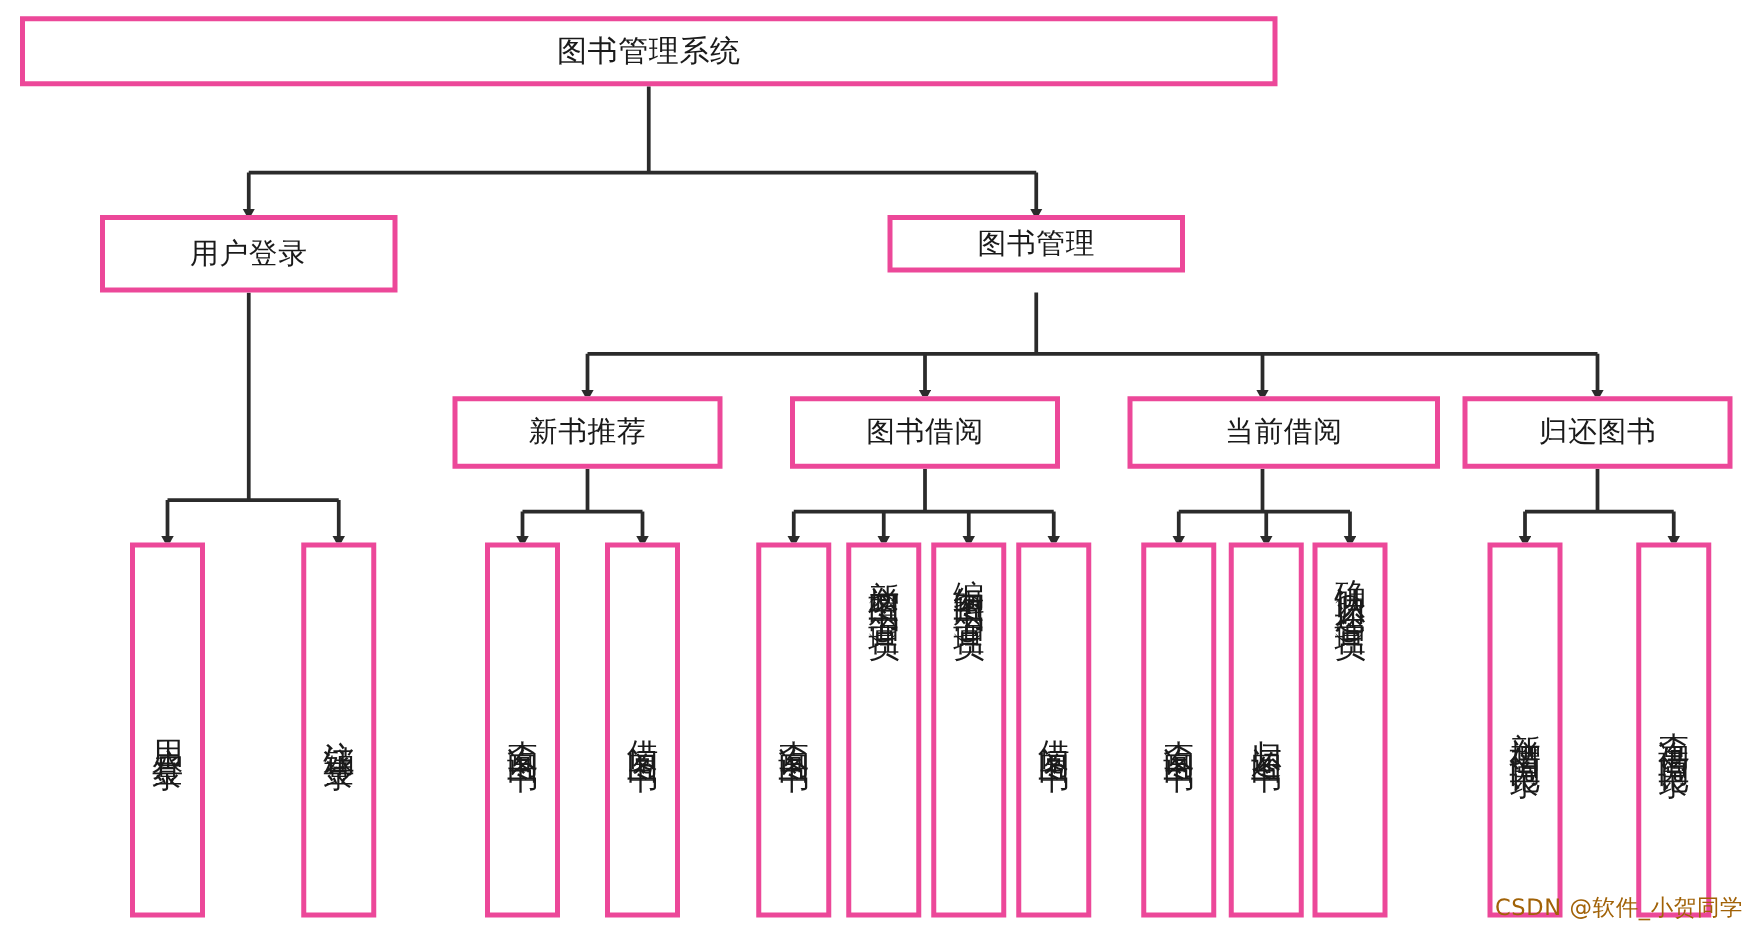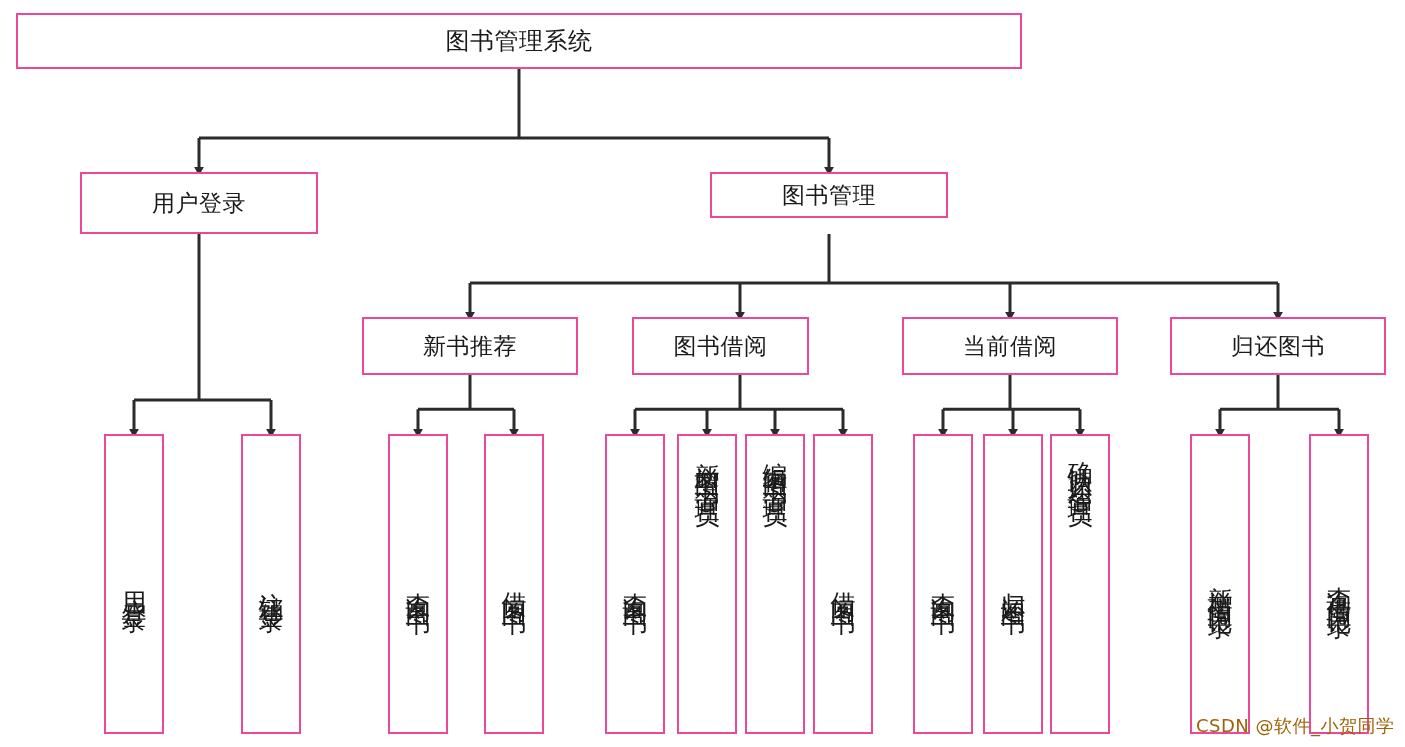--- a/index.html
+++ b/index.html
@@ -19,21 +19,21 @@
     position: absolute;
     left: 0;
     top: 0;
     width: 1405px;
     height: 747px;
   }
   .node {
     position: absolute;
     box-sizing: border-box;
     background: #ffffff;
-    border: 2px solid #ec4899;
+    border: 4px solid #ec4899;
     display: flex;
     align-items: center;
     justify-content: center;
     color: #1a1a1a;
   }
   .node-label {
     display: block;
     text-align: center;
     line-height: 1.0;
     white-space: nowrap;
@@ -127,24 +127,24 @@
       </div>
       <div class="node horiz" style="left: 80px; top: 172px; width: 238px; height: 62px;">
         <span class="node-label">用户登录</span>
       </div>
       <div class="node horiz" style="left: 710px; top: 172px; width: 238px; height: 46px;">
         <span class="node-label">图书管理</span>
       </div>
       <div class="node horiz" style="left: 362px; top: 317px; width: 216px; height: 58px;">
         <span class="node-label">新书推荐</span>
       </div>
-      <div class="node horiz" style="left: 632px; top: 317px; width: 177px; height: 58px;">
+      <div class="node horiz" style="left: 632px; top: 317px; width: 216px; height: 58px;">
         <span class="node-label">图书借阅</span>
       </div>
-      <div class="node horiz" style="left: 902px; top: 317px; width: 216px; height: 58px;">
+      <div class="node horiz" style="left: 902px; top: 317px; width: 250px; height: 58px;">
         <span class="node-label">当前借阅</span>
       </div>
       <div class="node horiz" style="left: 1170px; top: 317px; width: 216px; height: 58px;">
         <span class="node-label">归还图书</span>
       </div>
       <div class="node vert centered" style="left: 104px; top: 434px; width: 60px; height: 300px;">
         <span class="node-label">用户登录</span>
       </div>
       <div class="node vert centered" style="left: 241px; top: 434px; width: 60px; height: 300px;">
         <span class="node-label">注销登录</span>

